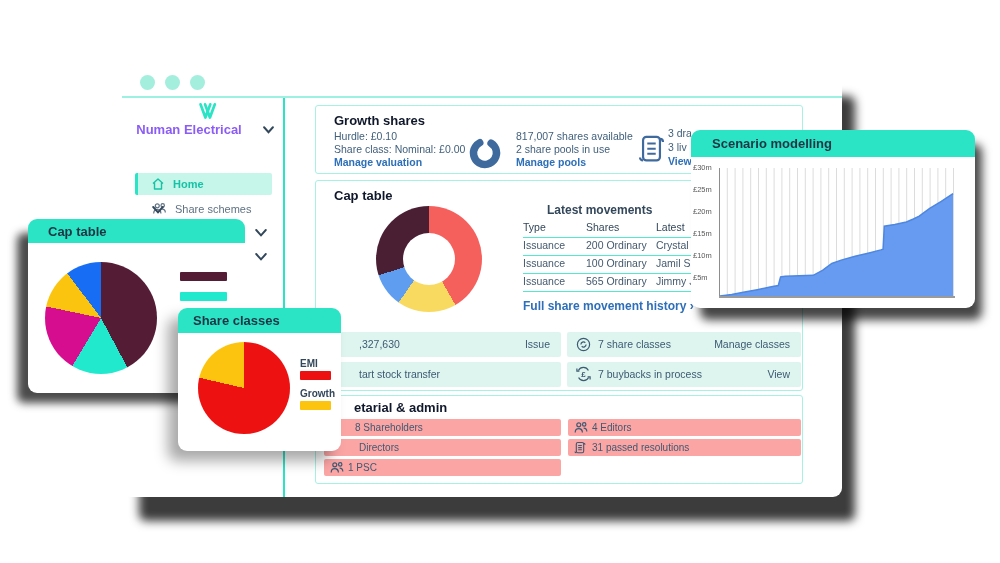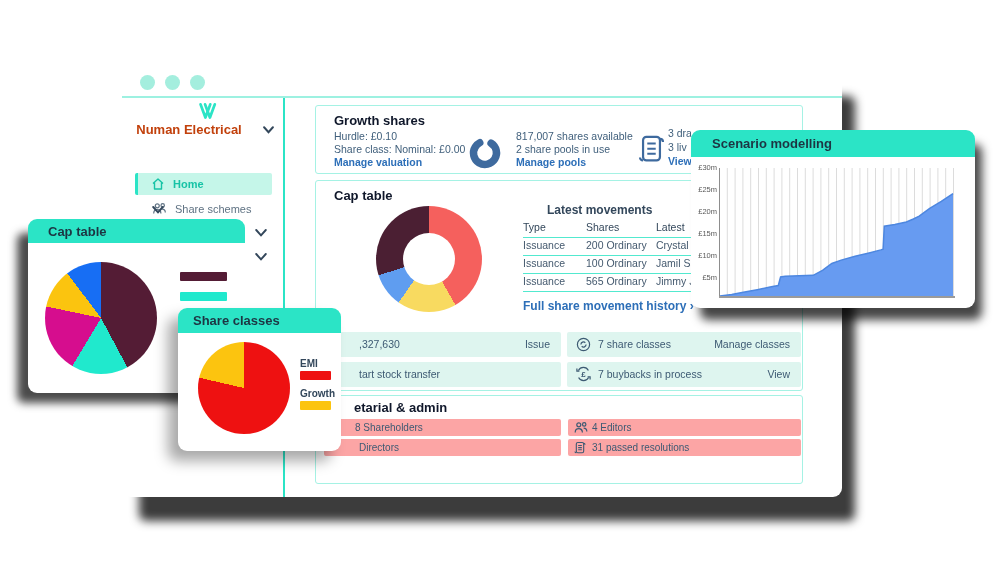--- a/index.html
+++ b/index.html
@@ -8,21 +8,21 @@
   .abs{position:absolute;}
   
   .window{position:absolute;left:122px;top:68px;width:720px;height:429px;background:#fff;
     border-radius:9px;z-index:1;box-shadow:15px 26px 10px -2px rgba(5,5,5,.78);}
   .topbar{position:absolute;left:0;top:0;width:100%;height:28px;background:#fff;
     border-radius:9px 9px 0 0;border-bottom:2px solid #9df1e1;}
   .dot{position:absolute;top:7px;width:15px;height:15px;border-radius:50%;background:#a4eede;}
   .divider{position:absolute;left:161px;top:30px;width:2px;height:399px;background:#2be4c6;}
   
   .company{position:absolute;left:8px;top:54px;width:150px;display:flex;align-items:center;
-    justify-content:center;gap:21px;font-weight:bold;font-size:13px;color:#c2410c;}
+    justify-content:center;gap:21px;font-weight:bold;font-size:13px;color:#8b5cf6;}
   .navrow{position:absolute;left:0;top:0;height:22px;width:161px;font-size:11px;color:#5f7283;}
   .navrow .lbl{position:absolute;left:53px;line-height:22px;}
   .navrow svg{position:absolute;left:30px;top:4px;}
   .homerow{position:absolute;left:13px;top:105px;width:134px;height:22px;background:#c5f6e9;
     border-left:3px solid #2be4c6;border-radius:2px;}
   .homerow .lbl{position:absolute;left:35px;line-height:22px;font-size:11px;color:#17c3a6;font-weight:bold;}
   .homerow svg{position:absolute;left:13px;top:4px;}
   .chev{position:absolute;left:133px;width:12px;height:10px;}
   
   .box{position:absolute;left:193px;background:#fff;border:1.5px solid #a5f2e4;border-radius:3px;}
@@ -53,21 +53,21 @@
   .chead{position:absolute;left:0;top:0;width:100%;background:#2be4c6;border-radius:9px 9px 0 0;}
   .chead span{position:absolute;font-weight:bold;font-size:13px;color:#1d3543;}
   .capcard{left:28px;top:219px;width:217px;height:174px;z-index:3;
     box-shadow:-13px 12px 9px -2px rgba(5,5,5,.72);}
   .sharecard{left:178px;top:308px;width:163px;height:143px;z-index:4;
     box-shadow:-10px 10px 14px rgba(0,0,0,.34);}
   .scencard{left:691px;top:130px;width:284px;height:178px;z-index:2;
     box-shadow:8px 13px 10px -1px rgba(5,5,5,.74);}
   .swatch{position:absolute;border-radius:1px;}
   .lg{position:absolute;font-size:10px;font-weight:bold;color:#33475b;}
-  .tick{position:absolute;left:2px;width:24px;text-align:right;font-size:7.5px;color:#5a5a5a;line-height:10px;}
+  .tick{position:absolute;left:2px;width:24px;font-size:7.5px;color:#5a5a5a;line-height:10px;}
   #plot{position:absolute;left:28px;top:38px;width:236px;height:130px;}
 </style>
 </head>
 <body>
 
 <div id="canvas">
 
   <div class="window">
     <div class="topbar">
       <div class="dot" style="left:18px"></div>
@@ -201,20 +201,29 @@
     </div>
 
     <div class="box" style="top:327px;width:486px;height:87px">
       <div class="h2" style="left:38px;top:4px">etarial &amp; admin</div>
 
       <div class="srow" style="left:8px;top:23px;width:237px">
         <span class="txt" style="left:31px">8 Shareholders</span>
       </div>
       <div class="srow" style="left:8px;top:43px;width:237px">
         <span class="txt" style="left:35px">Directors</span>
+      </div>
+      <div class="srow" style="left:8px;top:63px;width:237px">
+        <svg style="left:6px" width="14" height="13" viewBox="0 0 14 13">
+          <circle cx="4.8" cy="3.8" r="2" fill="none" stroke="#3d5a73" stroke-width="1.2"></circle>
+          <path d="M1.2 11.5c0-2.2 1.6-3.8 3.6-3.8s3.6 1.6 3.6 3.8" fill="none" stroke="#3d5a73" stroke-width="1.2"></path>
+          <circle cx="10.2" cy="3.4" r="1.7" fill="none" stroke="#3d5a73" stroke-width="1.2"></circle>
+          <path d="M9.6 7.2c1.9 0 3.2 1.5 3.2 3.4" fill="none" stroke="#3d5a73" stroke-width="1.2"></path>
+        </svg>
+        <span class="txt" style="left:24px">1 PSC</span>
       </div>
 
       <div class="srow" style="left:252px;top:23px;width:233px">
         <svg style="left:6px" width="14" height="13" viewBox="0 0 14 13">
           <circle cx="4.8" cy="3.8" r="2" fill="none" stroke="#3d5a73" stroke-width="1.2"></circle>
           <path d="M1.2 11.5c0-2.2 1.6-3.8 3.6-3.8s3.6 1.6 3.6 3.8" fill="none" stroke="#3d5a73" stroke-width="1.2"></path>
           <circle cx="10.2" cy="3.4" r="1.7" fill="none" stroke="#3d5a73" stroke-width="1.2"></circle>
           <path d="M9.6 7.2c1.9 0 3.2 1.5 3.2 3.4" fill="none" stroke="#3d5a73" stroke-width="1.2"></path>
         </svg>
         <span class="txt" style="left:24px">4 Editors</span>

